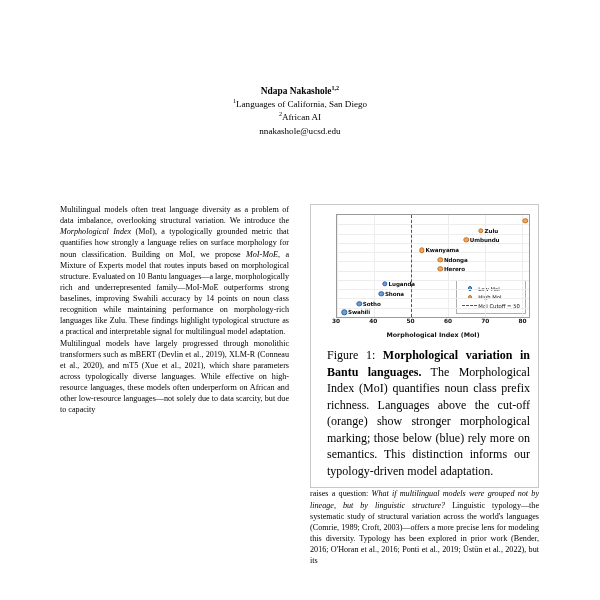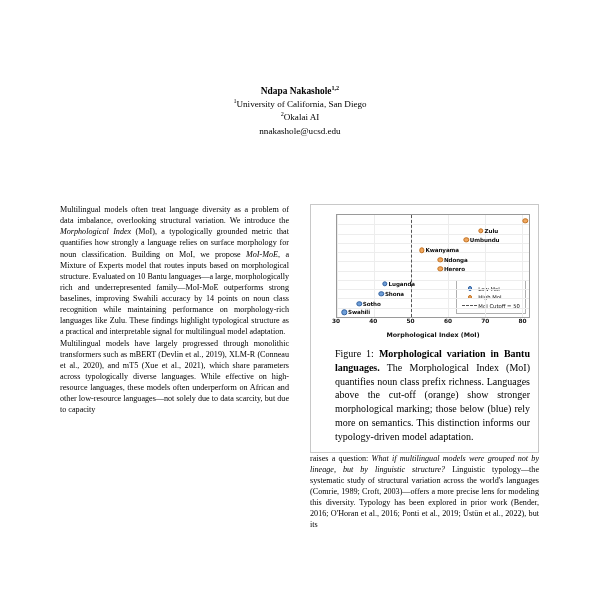--- a/index.html
+++ b/index.html
@@ -234,37 +234,37 @@
     right: 2px;
     bottom: 0px;
     text-align: center;
     font-family: "DejaVu Sans", sans-serif;
     font-size: 6.3px;
     font-weight: bold;
     color: #111;
   }
 
   .fig-caption {
-    margin: 9px 0 0 16px;
-    font-size: 10px;
+    margin: 9px 0 0 8px;
+    font-size: 12px;
     line-height: 1.38;
     text-align: justify;
   }
   .fig-caption .b { font-weight: bold; }
 </style>
 </head>
 <body>
 
 <div id="page">
 
   <div class="head-block">
     <div class="author-block">
       <div class="author-name"><span>Ndapa Nakashole</span><sup class="mk">1,2</sup></div>
-      <div class="affil"><sup class="mk">1</sup><span>University of California, San Diego</span></div>
-      <div class="affil"><sup class="mk">2</sup><span>Okalai AI</span></div>
+      <div class="affil"><sup class="mk">1</sup><span>Languages of California, San Diego</span></div>
+      <div class="affil"><sup class="mk">2</sup><span>African AI</span></div>
       <div class="email">nnakashole@ucsd.edu</div>
     </div>
   </div>
 
   <div class="columns">
 
     <div class="col">
       <p class="body-text"><span>Multilingual models often treat language diversity as a problem of data imbalance, overlooking structural variation. We introduce the </span><span class="it">Morphological Index</span><span> (MoI), a typologically grounded metric that quantifies how strongly a language relies on surface morphology for noun classification. Building on MoI, we propose </span><span class="it">MoI-MoE</span><span>, a Mixture of Experts model that routes inputs based on morphological structure. Evaluated on 10 Bantu languages—a large, morphologically rich and underrepresented family—MoI-MoE outperforms strong baselines, improving Swahili accuracy by 14 points on noun class recognition while maintaining performance on morphology-rich languages like Zulu. These findings highlight typological structure as a practical and interpretable signal for multilingual model adaptation.</span></p>
 
 

